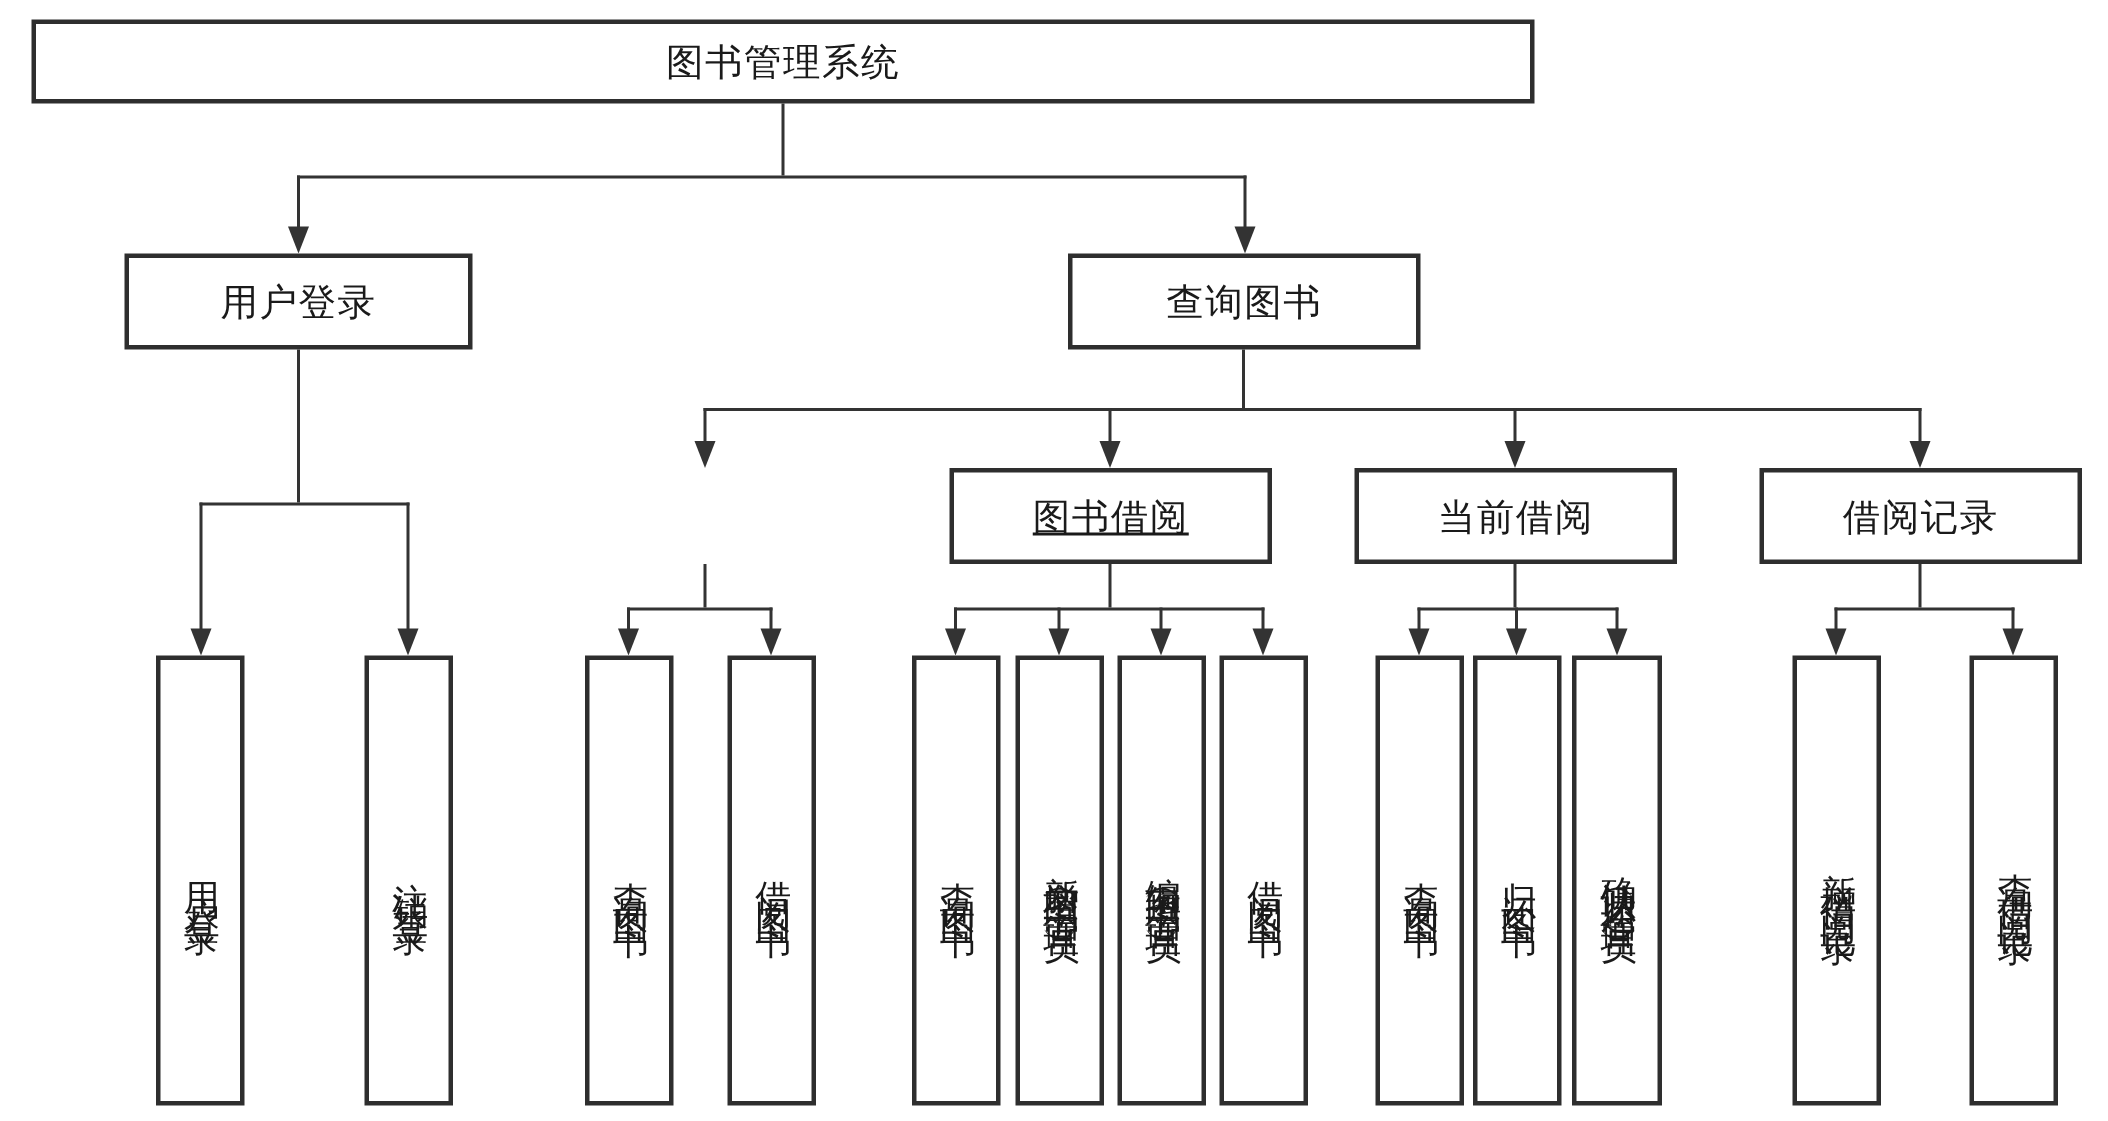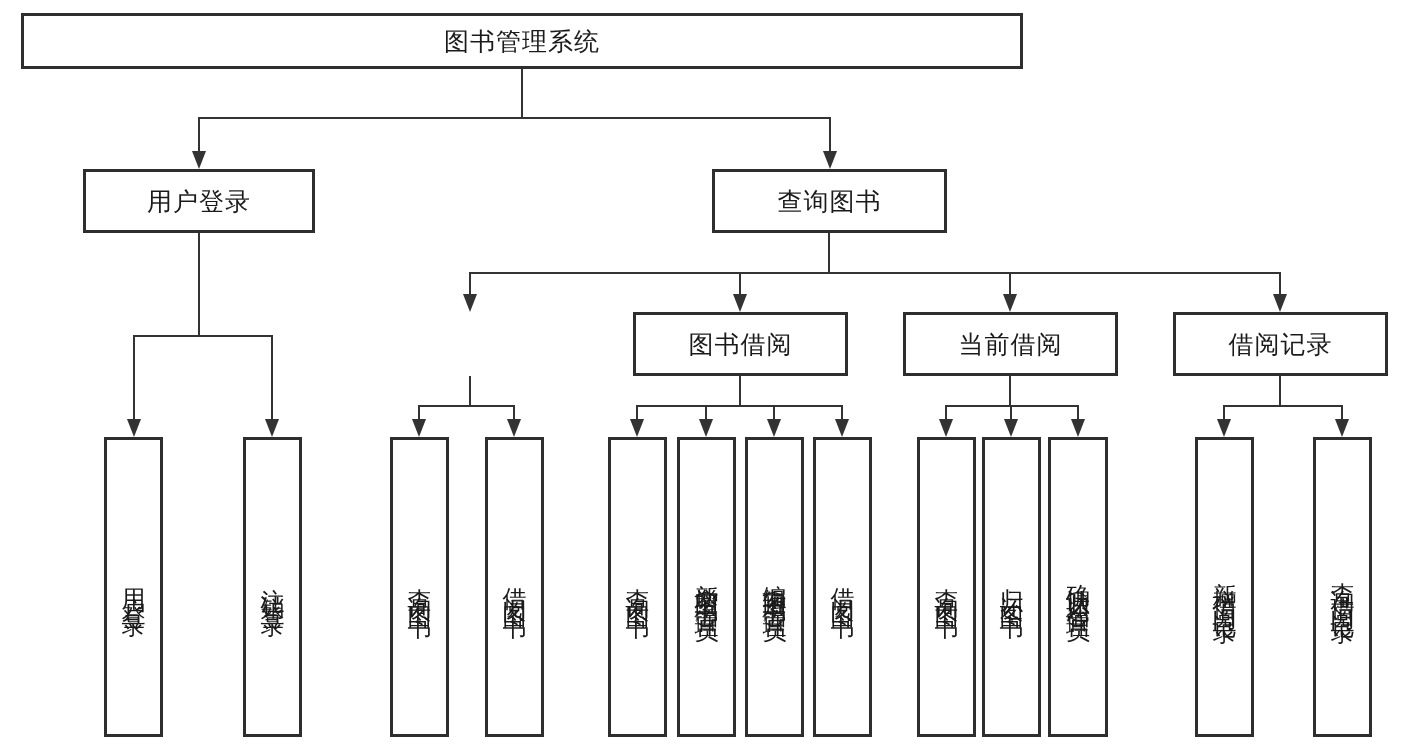--- a/index.html
+++ b/index.html
@@ -91,21 +91,21 @@
   <div class="hline" style="left:469px;top:272px;width:812px;"></div>
   <div class="vline" style="left:469px;top:272px;height:24px;"></div>
   <div class="arr" style="left:463px;top:294px;"></div>
   <div class="vline" style="left:739px;top:272px;height:24px;"></div>
   <div class="arr" style="left:733px;top:294px;"></div>
   <div class="vline" style="left:1009px;top:272px;height:24px;"></div>
   <div class="arr" style="left:1003px;top:294px;"></div>
   <div class="vline" style="left:1279px;top:272px;height:24px;"></div>
   <div class="arr" style="left:1273px;top:294px;"></div>
 
-  <div class="node" style="left:633px;top:312px;width:215px;height:64px;">图书借阅</div>
+  <div class="node" style="left:633px;top:312px;width:215px;height:64px;text-decoration:underline;">图书借阅</div>
   <div class="node" style="left:903px;top:312px;width:215px;height:64px;">当前借阅</div>
   <div class="node" style="left:1173px;top:312px;width:215px;height:64px;">借阅记录</div>
 
   <div class="vline" style="left:469px;top:376px;height:29px;"></div>
   <div class="hline" style="left:418px;top:405px;width:97px;"></div>
   <div class="vline" style="left:418px;top:405px;height:16px;"></div>
   <div class="arr" style="left:412px;top:419px;"></div>
   <div class="vline" style="left:513px;top:405px;height:16px;"></div>
   <div class="arr" style="left:507px;top:419px;"></div>
 

